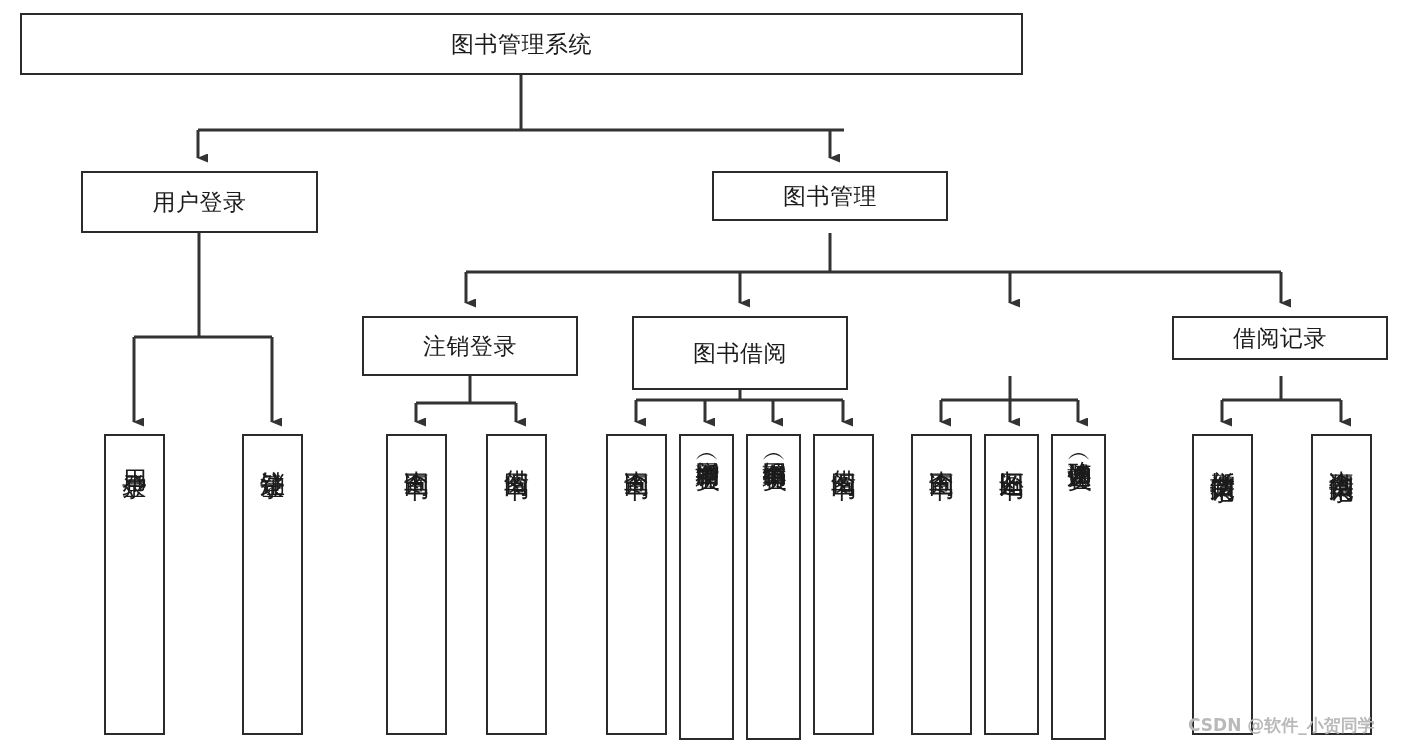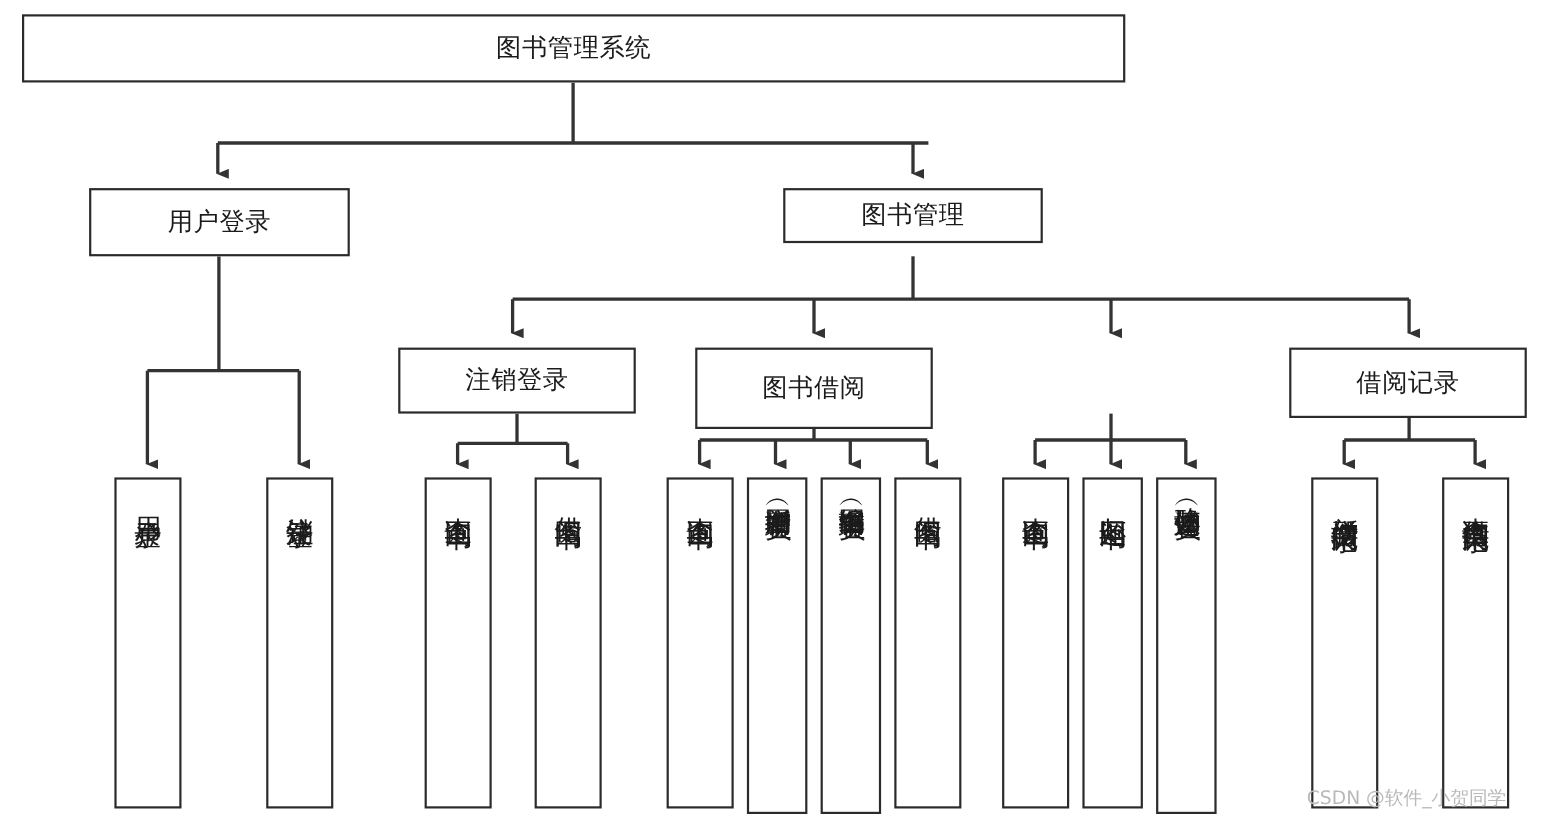--- a/index.html
+++ b/index.html
@@ -67,20 +67,21 @@
   }
   .watermark {
     position: absolute;
     left: 1188px;
     top: 714px;
     font-size: 17px;
     color: #b9b9b9;
     white-space: nowrap;
     z-index: 3;
     font-family: "DejaVu Sans", "Liberation Sans", sans-serif;
+    font-weight: bold;
   }
 </style>
 </head>
 <body>
 
 <div id="diagram-root">
 
   <svg id="edge-layer" viewBox="0 0 1405 747" xmlns="http://www.w3.org/2000/svg">
     <defs>
       <marker id="arrowhead" markerWidth="9" markerHeight="11" refX="4.5" refY="10" orient="auto" markerUnits="userSpaceOnUse">
@@ -145,21 +146,21 @@
 
   <div class="node h" style="left:362px; top:316px; width:216px; height:60px;">
     <span class="node-label">注销登录</span>
   </div>
 
   <div class="node h" style="left:632px; top:316px; width:216px; height:74px;">
     <span class="node-label">图书借阅</span>
   </div>
 
 
-  <div class="node h" style="left:1172px; top:316px; width:216px; height:64px;">
+  <div class="node h" style="left:1172px; top:316px; width:216px; height:44px;">
     <span class="node-label">借阅记录</span>
   </div>
 
   <div class="node v" style="left:104px; top:434px; width:61px; height:301px;">
     <span class="node-label">用户登录</span>
   </div>
 
   <div class="node v" style="left:242px; top:434px; width:61px; height:301px;">
     <span class="node-label">注销登录</span>
   </div>

